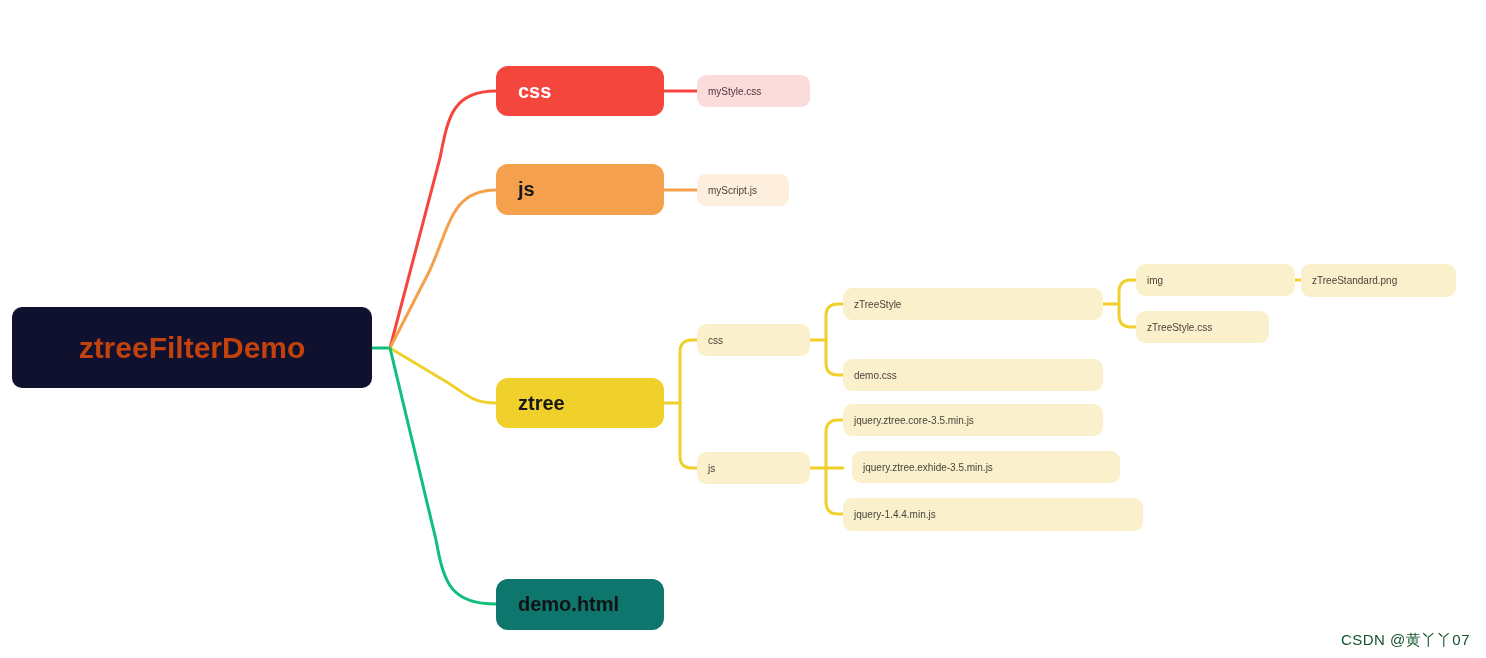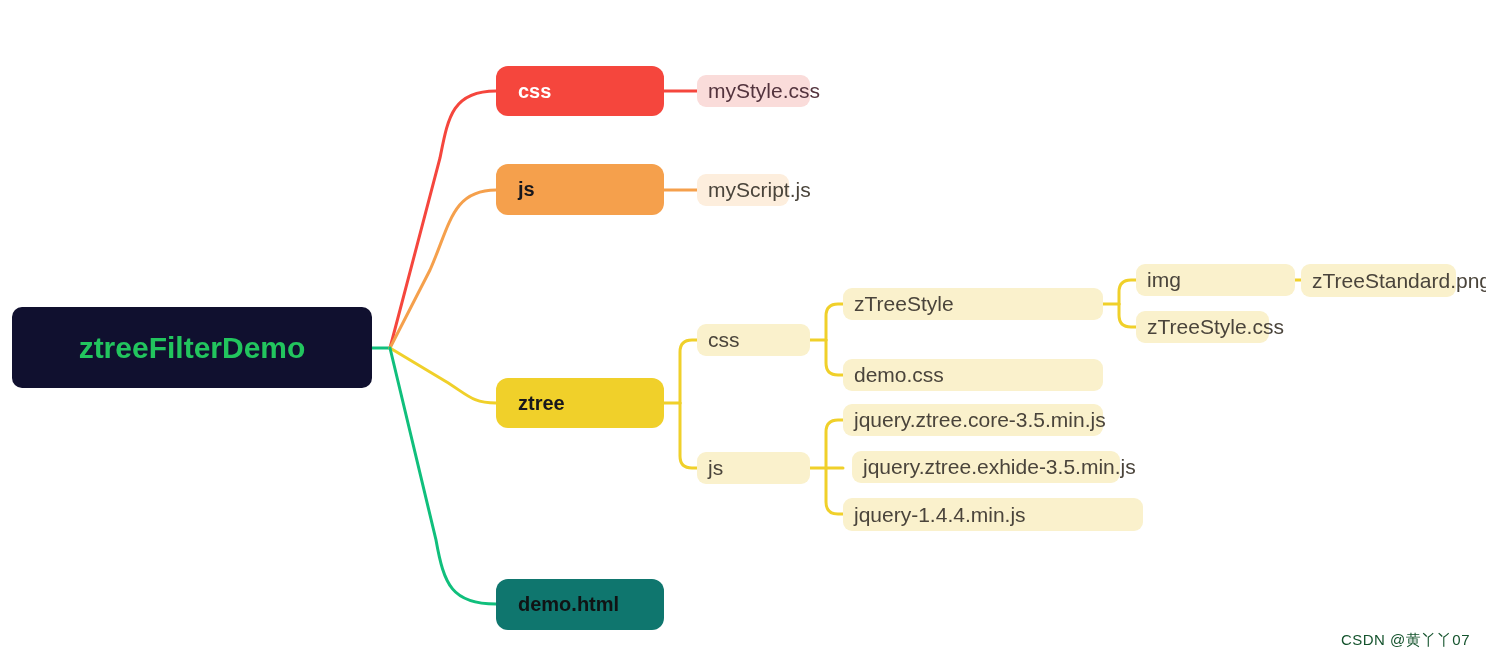--- a/index.html
+++ b/index.html
@@ -3,24 +3,24 @@
 <meta charset="utf-8">
 <style>
   html,body{margin:0;padding:0;background:#ffffff;}
   body{width:1486px;height:658px;position:relative;overflow:hidden;
        font-family:"Liberation Sans", sans-serif;}
   #wires{position:absolute;left:0;top:0;width:1486px;height:658px;}
   .node{position:absolute;display:flex;align-items:center;box-sizing:border-box;
         white-space:nowrap;}
   .big{width:168px;height:50px;border-radius:12px;font-weight:bold;font-size:20px;
        padding-left:22px;color:#17171c;}
-  .small{height:32px;border-radius:9px;font-size:21px;padding-left:11px;
+  .small{height:32px;border-radius:9px;font-size:10px;padding-left:11px;
          background:#faf1cc;color:#4a443b;}
   .root-node{left:12px;top:307px;width:360px;height:81px;background:#10102f;
-       color:#22c55e;font-size:30px;font-weight:bold;border-radius:10px;
+       color:#c2410c;font-size:30px;font-weight:bold;border-radius:10px;
        justify-content:center;}
   .n-css{left:496px;top:66px;background:#f5463d;color:#ffffff;}
   .n-js{left:496px;top:164px;height:51px;background:#f5a04c;}
   .n-ztree{left:496px;top:378px;background:#f0d02a;}
   .n-demohtml{left:496px;top:579px;height:51px;background:#0f766e;color:#101314;}
   .n-mystyle{left:697px;top:75px;width:113px;background:#fadcda;color:#53333d;}
   .n-myscript{left:697px;top:174px;width:92px;background:#fdeedd;}
   .n-csssub{left:697px;top:324px;width:113px;}
   .n-jssub{left:697px;top:452px;width:113px;}
   .n-ztreestyle{left:843px;top:288px;width:260px;}

